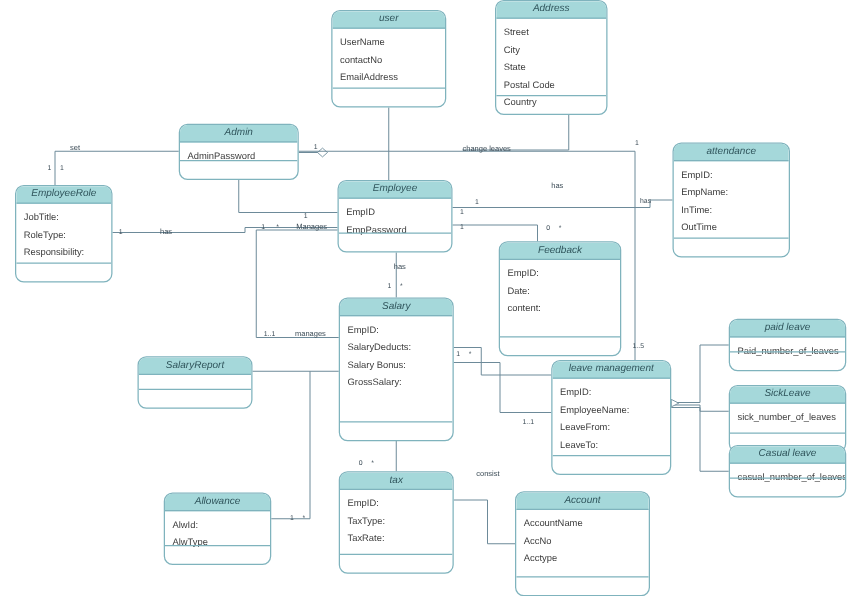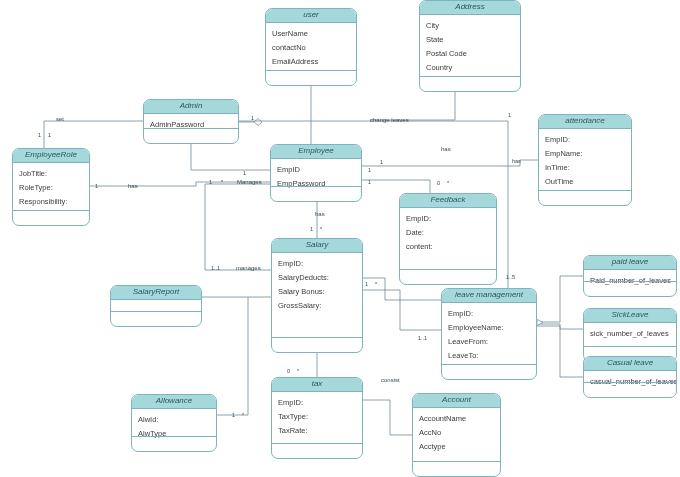--- a/index.html
+++ b/index.html
@@ -75,23 +75,24 @@
   <div id="entities">
       <div class="entity" style="left: 265px; top: 8px; width: 92px; height: 78px;">
         <div class="hdr">user</div>
         <div class="attrs">
           <div class="attr">UserName</div>
           <div class="attr">contactNo</div>
           <div class="attr">EmailAddress</div>
         </div>
         <div class="ops" style="position: absolute; left: 0px; right: 0px; bottom: 0px;"></div>
       </div>
-      <div class="entity" style="left: 419px; top: 0px; width: 102px; height: 92px;">
+      <div class="entity" style="left: 396px; top: 0px; width: 90px; height: 92px;">
         <div class="hdr">Address</div>
         <div class="attrs">
+          <div class="attr">Street</div>
           <div class="attr">City</div>
           <div class="attr">State</div>
           <div class="attr">Postal Code</div>
           <div class="attr">Country</div>
         </div>
         <div class="ops" style="position: absolute; left: 0px; right: 0px; bottom: 0px;"></div>
       </div>
       <div class="entity" style="left: 143px; top: 99px; width: 96px; height: 45px;">
         <div class="hdr">Admin</div>
         <div class="attrs">
@@ -193,21 +194,21 @@
       </div>
       <div class="entity" style="left: 271px; top: 377px; width: 92px; height: 82px;">
         <div class="hdr">tax</div>
         <div class="attrs">
           <div class="attr">EmpID:</div>
           <div class="attr">TaxType:</div>
           <div class="attr">TaxRate:</div>
         </div>
         <div class="ops" style="position: absolute; left: 0px; right: 0px; bottom: 0px;"></div>
       </div>
-      <div class="entity" style="left: 412px; top: 393px; width: 89px; height: 84px;">
+      <div class="entity" style="left: 412px; top: 393px; width: 108px; height: 84px;">
         <div class="hdr">Account</div>
         <div class="attrs">
           <div class="attr">AccountName</div>
           <div class="attr">AccNo</div>
           <div class="attr">Acctype</div>
         </div>
         <div class="ops" style="position: absolute; left: 0px; right: 0px; bottom: 0px;"></div>
       </div>
     </div>
   <div id="labels">

